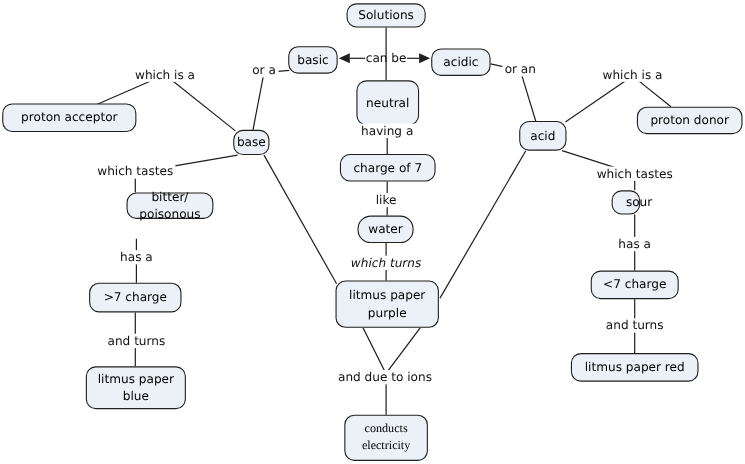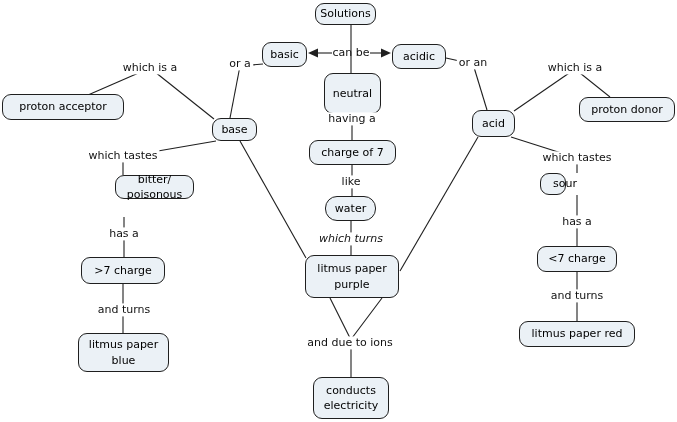--- a/index.html
+++ b/index.html
@@ -74,40 +74,40 @@
       <line x1="577" y1="195" x2="577" y2="246" stroke="#1f1f1f" stroke-width="1.1"></line>
       <line x1="577" y1="272" x2="577" y2="321" stroke="#1f1f1f" stroke-width="1.1"></line>
       <line x1="478" y1="137" x2="400" y2="271" stroke="#1f1f1f" stroke-width="1.1"></line>
       <line x1="330" y1="298" x2="350" y2="338" stroke="#1f1f1f" stroke-width="1.1"></line>
       <line x1="382" y1="298" x2="352" y2="338" stroke="#1f1f1f" stroke-width="1.1"></line>
       <line x1="351" y1="338" x2="351" y2="377" stroke="#1f1f1f" stroke-width="1.1"></line>
       <polygon points="308,53 318,48.5 318,57.5" fill="#1f1f1f"></polygon>
       <polygon points="391,53 381,48.5 381,57.5" fill="#1f1f1f"></polygon>
     </svg>
   <div id="node-layer">
-      <div class="node" style="left: 315px; top: 3px; width: 61px; height: 22px;">Solutions</div>
+      <div class="node" style="left: 315px; top: 3px; width: 72px; height: 22px;">Solutions</div>
       <div class="node" style="left: 262px; top: 42px; width: 45px; height: 25px;">basic</div>
       <div class="node" style="left: 392px; top: 44px; width: 54px; height: 25px;">acidic</div>
       <div class="node" style="left: 324px; top: 73px; width: 57px; height: 41px;">neutral</div>
       <div class="node" style="left: 309px; top: 140px; width: 87px; height: 25px;">charge of 7</div>
       <div class="node" style="left: 325px; top: 196px; width: 51px; height: 25px; border-radius: 12px;">water</div>
       <div class="node" style="left: 305px; top: 255px; width: 94px; height: 43px;">litmus paper
 purple</div>
-      <div class="node" style="left: 313px; top: 377px; width: 76px; height: 42px;">conducts
+      <div class="node" style="left: 313px; top: 377px; width: 76px; height: 42px; font-family: Liberation Serif, serif;">conducts
 electricity</div>
-      <div class="node" style="left: 212px; top: 118px; width: 45px; height: 23px;">base</div>
+      <div class="node" style="left: 212px; top: 118px; width: 33px; height: 23px;">base</div>
       <div class="node" style="left: 2px; top: 94px; width: 122px; height: 26px;">proton acceptor</div>
       <div class="node" style="left: 85px; top: 175px; width: 79px; height: 24px; margin-left: 30px;">bitter/
 poisonous</div>
       <div class="node" style="left: 81px; top: 257px; width: 84px; height: 27px;">&gt;7 charge</div>
       <div class="node" style="left: 78px; top: 333px; width: 91px; height: 39px;">litmus paper
 blue</div>
       <div class="node" style="left: 472px; top: 110px; width: 43px; height: 27px;">acid</div>
       <div class="node" style="left: 579px; top: 97px; width: 96px; height: 25px;">proton donor</div>
-      <div class="node" style="left: 540px; top: 173px; width: 24px; height: 22px; padding-left: 24px;">sour</div>
+      <div class="node" style="left: 556px; top: 173px; width: 24px; height: 22px; padding-left: 24px;">sour</div>
       <div class="node" style="left: 537px; top: 246px; width: 80px; height: 26px;">&lt;7 charge</div>
       <div class="node" style="left: 519px; top: 321px; width: 116px; height: 26px;">litmus paper red</div>
     </div>
   <div id="label-layer">
       <div class="link-label transparent" style="left: 351px; top: 53px;">can be</div>
       <div class="link-label" style="left: 150px; top: 68px;">which is a</div>
       <div class="link-label" style="left: 240px; top: 64px;">or a</div>
       <div class="link-label" style="left: 473px; top: 63px;">or an</div>
       <div class="link-label" style="left: 575px; top: 68px;">which is a</div>
       <div class="link-label" style="left: 352px; top: 119px;">having a</div>

